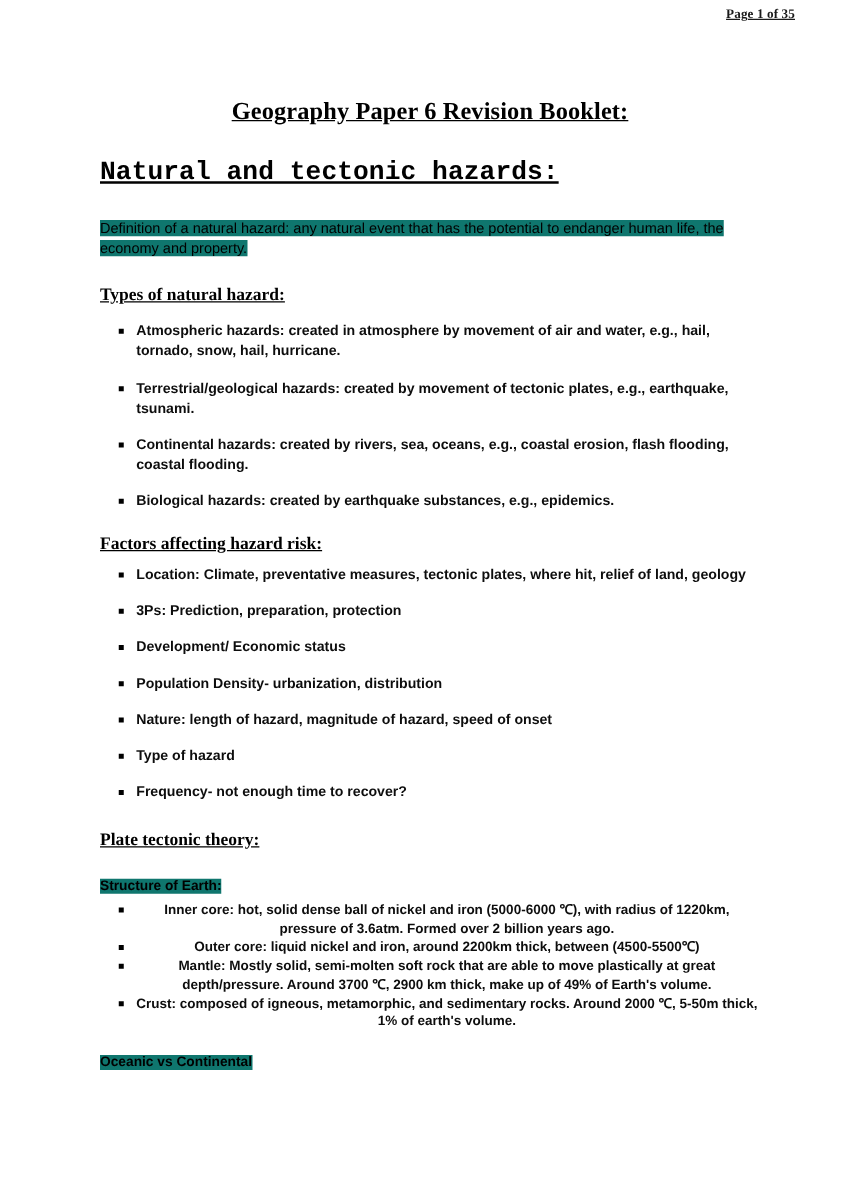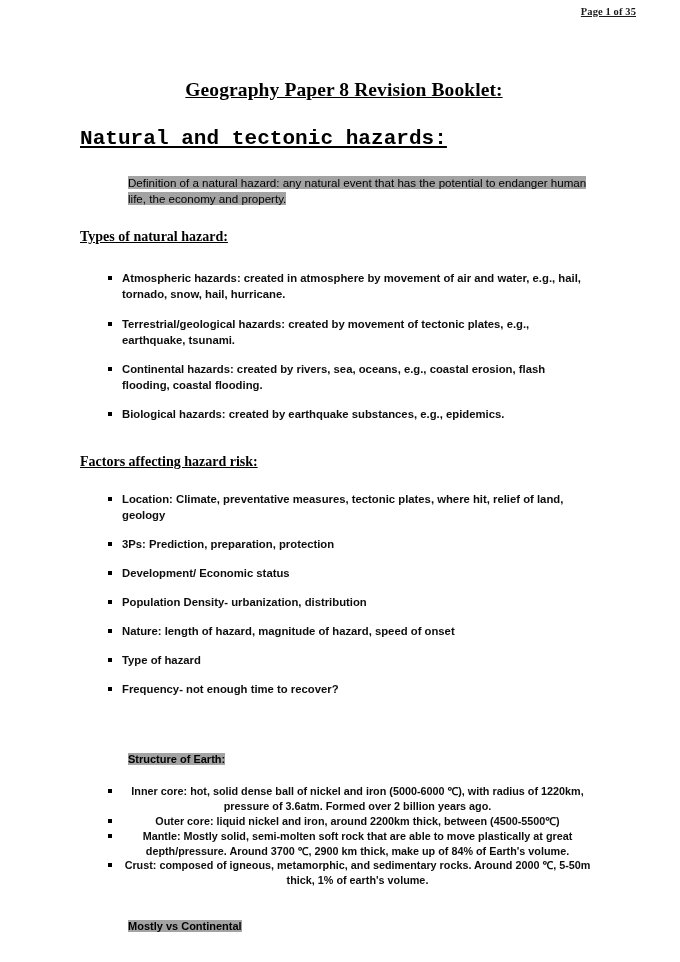--- a/index.html
+++ b/index.html
@@ -79,37 +79,36 @@
 
   .sub-head {
     font-size: 11px;
     font-weight: 700;
     line-height: 1.35;
     margin: 0;
   }
 
   
   .hl {
-    background-color: #a3a3a3;
+    background-color: #0f766e;
     box-decoration-break: clone;
-    margin-left: 48px;
     -webkit-box-decoration-break: clone;
   }
 
   .definition {
     font-size: 11.6px;
     line-height: 1.45;
     margin: 0;
     width: 512px;
   }
 
   
   ul.bullets {
     list-style: none;
-    margin: 15px;
+    margin: 2px;
     padding: 0;
   }
   ul.bullets > li {
     position: relative;
     padding-left: 27px;
     font-size: 11.3px;
     font-weight: 700;
     line-height: 1.42;
     color: #0d0d0d;
   }
@@ -152,21 +151,21 @@
 </style>
 </head>
 <body>
 
 <div class="page">
 
   <div class="page-header">Page 1 of 35</div>
 
   <div class="content">
 
-    <h1 class="doc-title">Geography Paper 8 Revision Booklet:</h1>
+    <h1 class="doc-title">Geography Paper 6 Revision Booklet:</h1>
 
     <div class="gap-title-h1"></div>
 
     <h2 class="h1">Natural and tectonic hazards:</h2>
 
     <div class="gap-h1-def"></div>
 
     <p class="definition">
       <span class="hl">Definition of a natural hazard: any natural event that has the potential to endanger human life, the economy and property.</span>
     </p>
@@ -195,36 +194,37 @@
       <li>3Ps: Prediction, preparation, protection</li>
       <li>Development/ Economic status</li>
       <li>Population Density- urbanization, distribution</li>
       <li>Nature: length of hazard, magnitude of hazard, speed of onset</li>
       <li>Type of hazard</li>
       <li>Frequency- not enough time to recover?</li>
     </ul>
 
     <div class="gap-list-h2b"></div>
 
+    <h3 class="h2">Plate tectonic theory:</h3>
 
     <div class="gap-h2-sub"></div>
 
     <p class="sub-head">
       <span class="hl">Structure of Earth:</span>
     </p>
 
     <div class="gap-sub-list"></div>
 
     <ul class="bullets tight">
       <li>Inner core: hot, solid dense ball of nickel and iron (5000-6000 ℃), with radius of 1220km, pressure of 3.6atm. Formed over 2 billion years ago.</li>
       <li>Outer core: liquid nickel and iron, around 2200km thick, between (4500-5500℃)</li>
-      <li>Mantle: Mostly solid, semi-molten soft rock that are able to move plastically at great depth/pressure. Around 3700 ℃, 2900 km thick, make up of 84% of Earth's volume.</li>
+      <li>Mantle: Mostly solid, semi-molten soft rock that are able to move plastically at great depth/pressure. Around 3700 ℃, 2900 km thick, make up of 49% of Earth's volume.</li>
       <li>Crust: composed of igneous, metamorphic, and sedimentary rocks. Around 2000 ℃, 5-50m thick, 1% of earth's volume.</li>
     </ul>
 
     <div class="gap-list-sub"></div>
 
     <p class="sub-head">
-      <span class="hl">Mostly vs Continental</span>
+      <span class="hl">Oceanic vs Continental</span>
     </p>
 
   </div>
 </div>
 
 </body></html>

